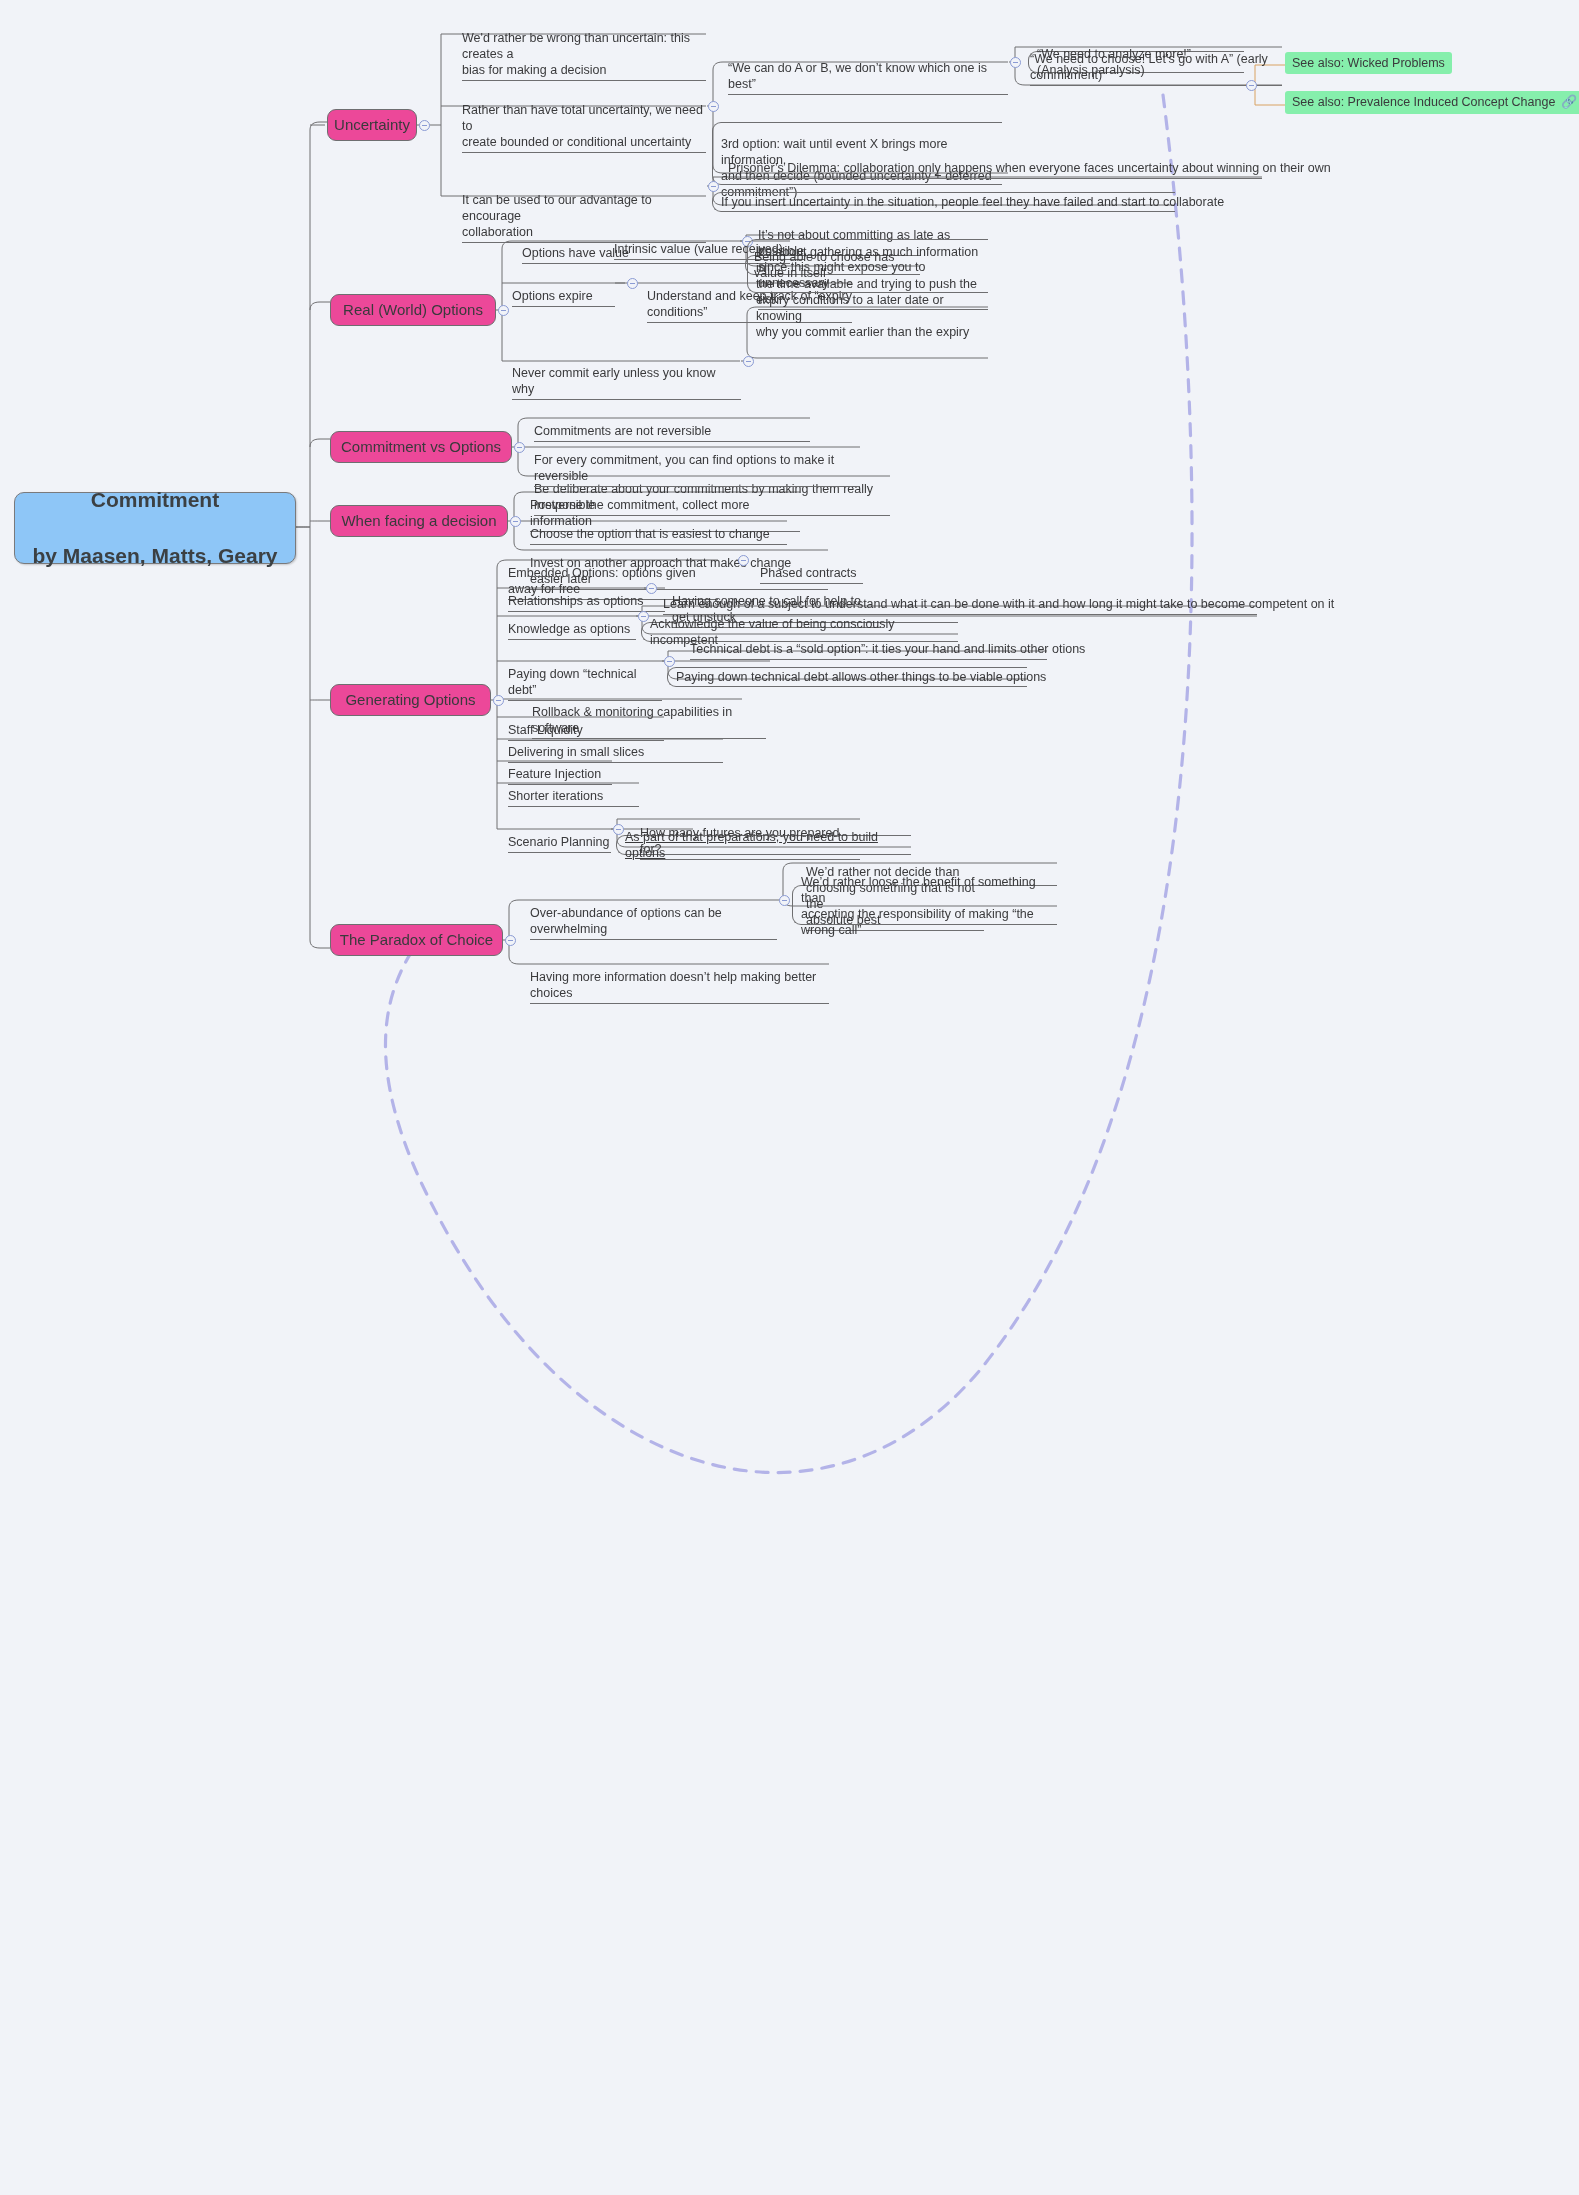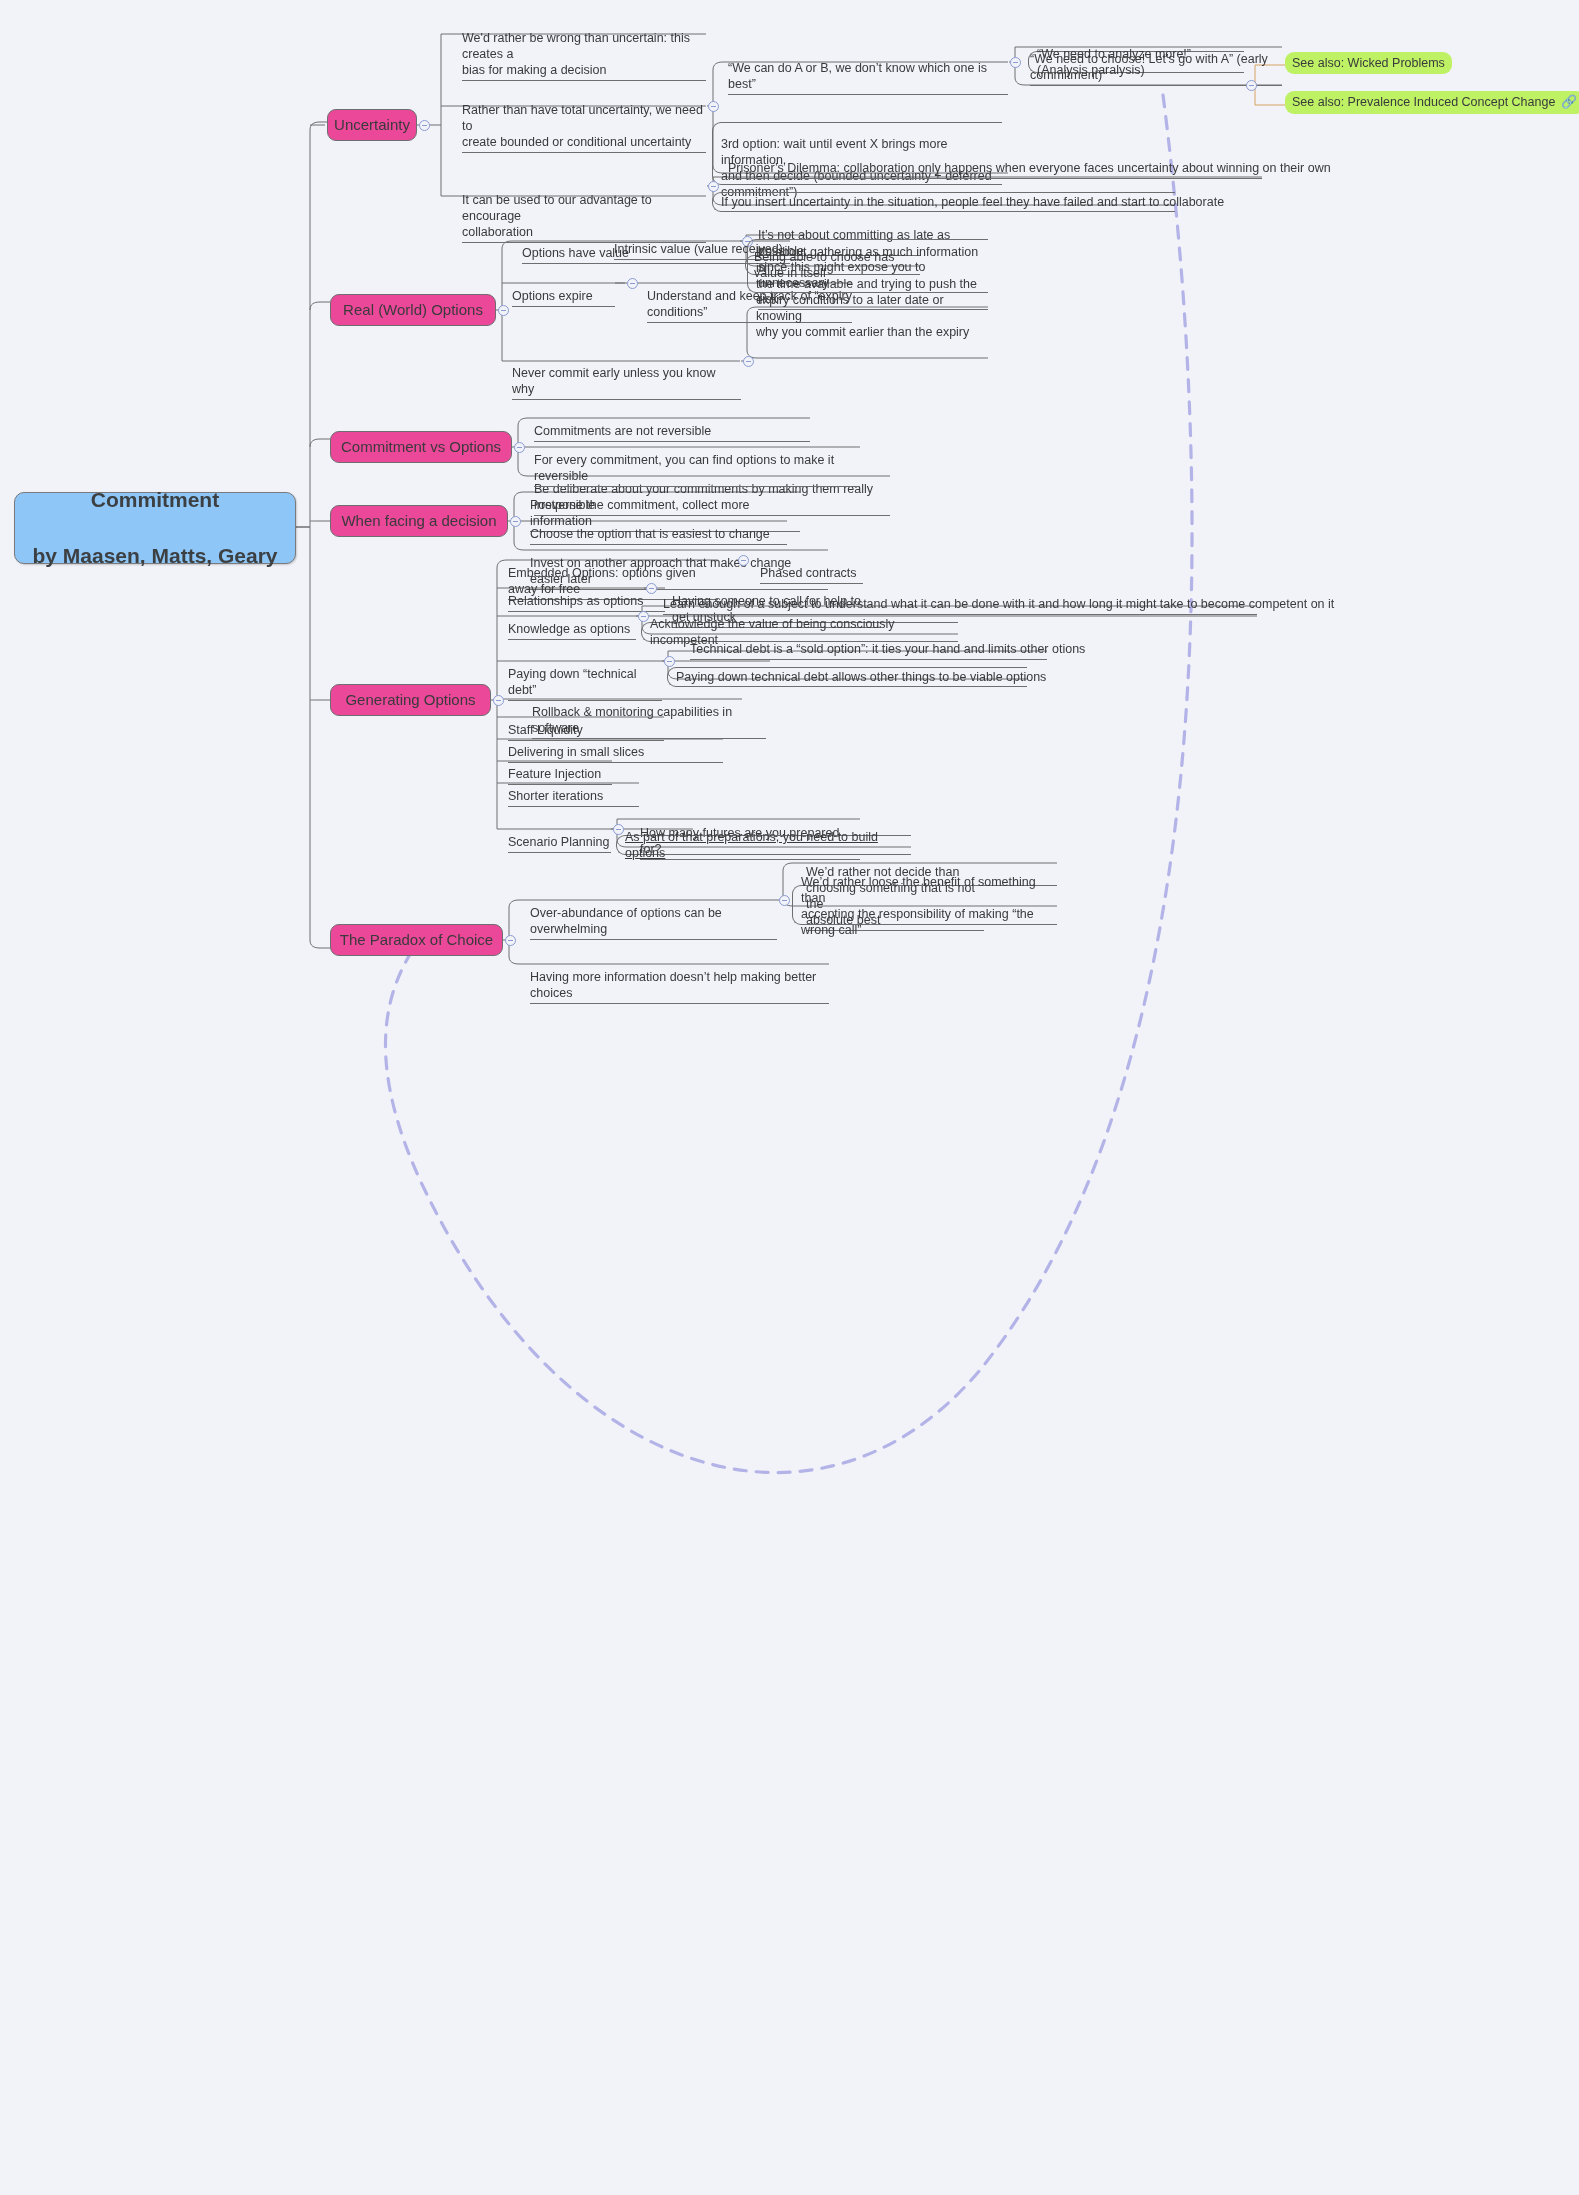--- a/index.html
+++ b/index.html
@@ -67,22 +67,22 @@
   .rbox {
     border: 1px solid #6e6e70;
     border-right: none;
     border-radius: 9px 0 0 9px;
     padding: 3px 6px 3px 8px;
     display: flex;
     align-items: center;
   }
   
   .seealso {
-    background: #bef264;
-    border-radius: 9px;
+    background: #86efac;
+    border-radius: 3px;
     padding: 3px 7px;
     font-size: 12.5px;
     color: #3a3a3c;
     display: flex;
     align-items: center;
     gap: 6px;
     white-space: nowrap;
   }
   .link-icon { font-size: 13px; color: #4a6fd4; }
   

